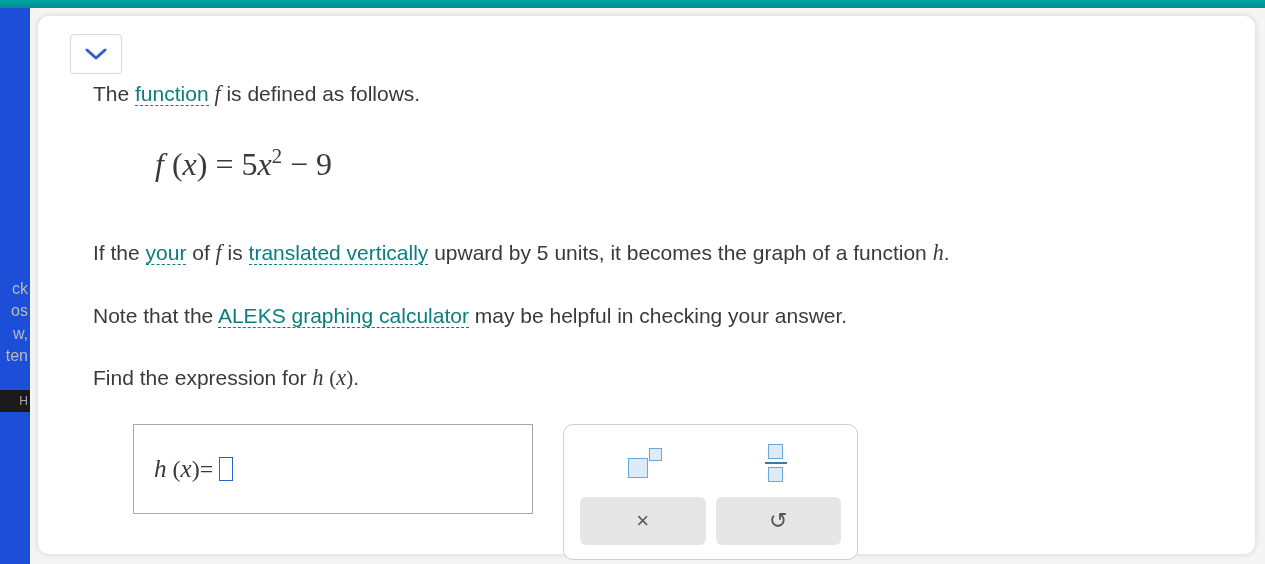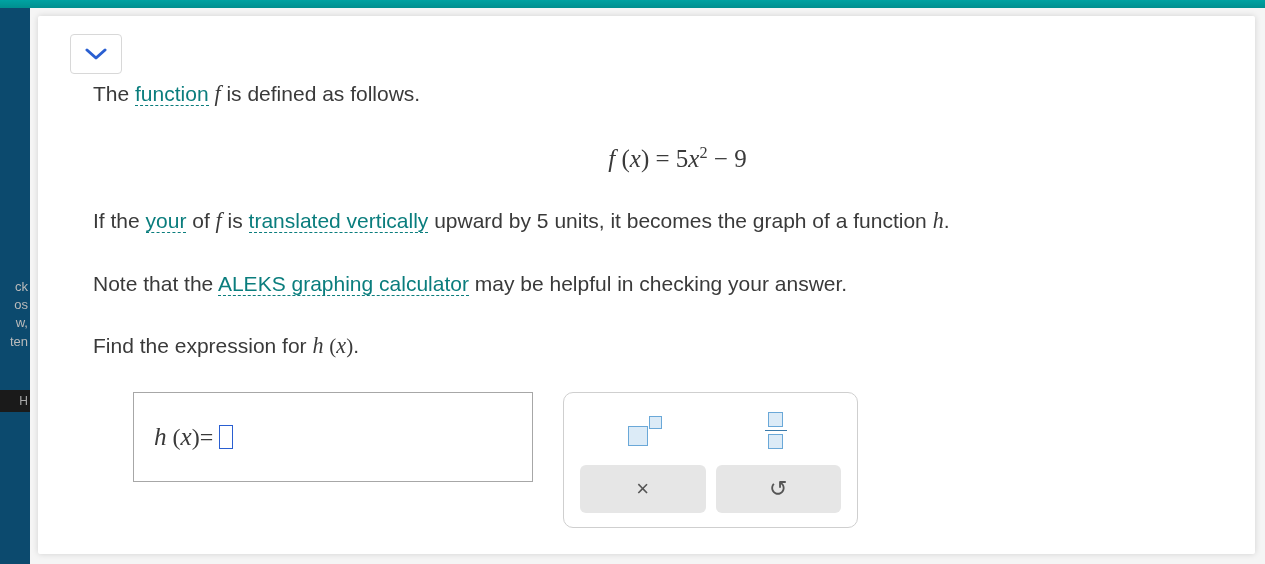--- a/index.html
+++ b/index.html
@@ -17,23 +17,23 @@
     top: 0; left: 0; right: 0;
     height: 8px;
     background: linear-gradient(#00a2a2, #008f8f);
   }
   .sidebar-stub {
     position: absolute;
     left: 0;
     top: 8px;
     bottom: 0;
     width: 30px;
-    background: #0c4a6e;
+    background: #1d4ed8;
     color: #bbb;
-    font-size: 13px;
+    font-size: 16px;
     padding-top: 270px;
     line-height: 1.4;
     overflow: hidden;
   }
   .sidebar-stub div { text-align: right; padding-right: 2px; white-space: nowrap; }
   .sidebar-help {
     position: absolute;
     left: 0;
     top: 390px;
     width: 30px;
@@ -44,21 +44,21 @@
     text-align: right;
   }
   .main-panel {
     position: absolute;
     left: 38px;
     top: 16px;
     right: 10px;
     bottom: 10px;
     background: #fff;
     box-shadow: 0 0 6px rgba(0,0,0,.15);
-    border-radius: 2px;
+    border-radius: 11px;
   }
   .collapse-btn {
     position: absolute;
     left: 32px;
     top: 18px;
     width: 52px;
     height: 40px;
     background: #fff;
     border: 1px solid #d8d8d8;
     border-radius: 4px;
@@ -74,25 +74,24 @@
     color: #3a3a3a;
   }
   .content p { margin-bottom: 28px; }
   .link-term {
     color: #0a7d7d;
     border-bottom: 1px dashed #0a7d7d;
     cursor: pointer;
   }
   .math-i { font-family: "Times New Roman", serif; font-style: italic; font-size: 1.05em; }
   .equation-block {
-    margin: 0 0 24px 62px;
+    margin: 0 0 45px 62px;
     font-family: "Times New Roman", serif;
     font-style: italic;
-    font-size: 25px;
-    text-align: center;
+    font-size: 32px;
   }
   .equation-block .rm { font-style: normal; }
   .equation-block sup { font-size: 0.65em; font-style: normal; }
   .answer-row {
     display: flex;
     align-items: flex-start;
     gap: 30px;
     margin-top: 15px;
     margin-left: 40px;
   }

